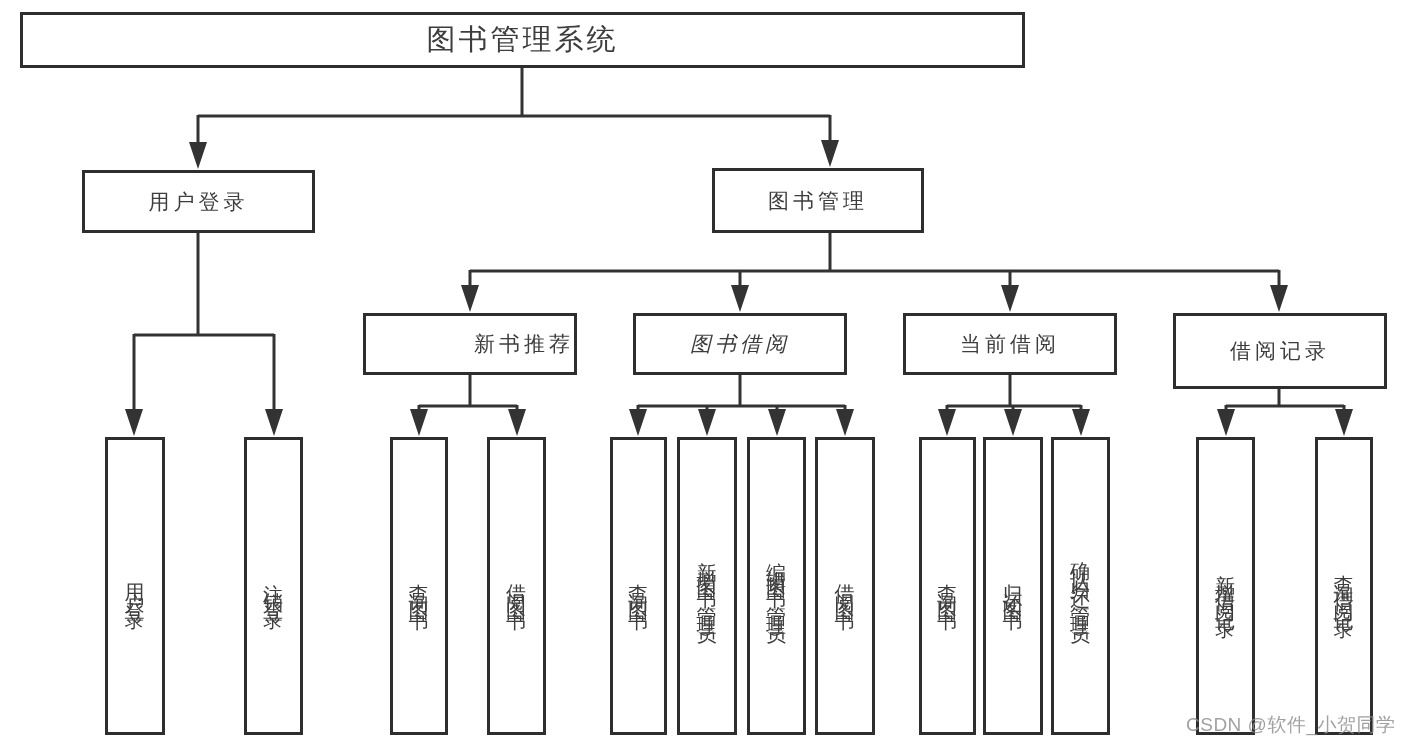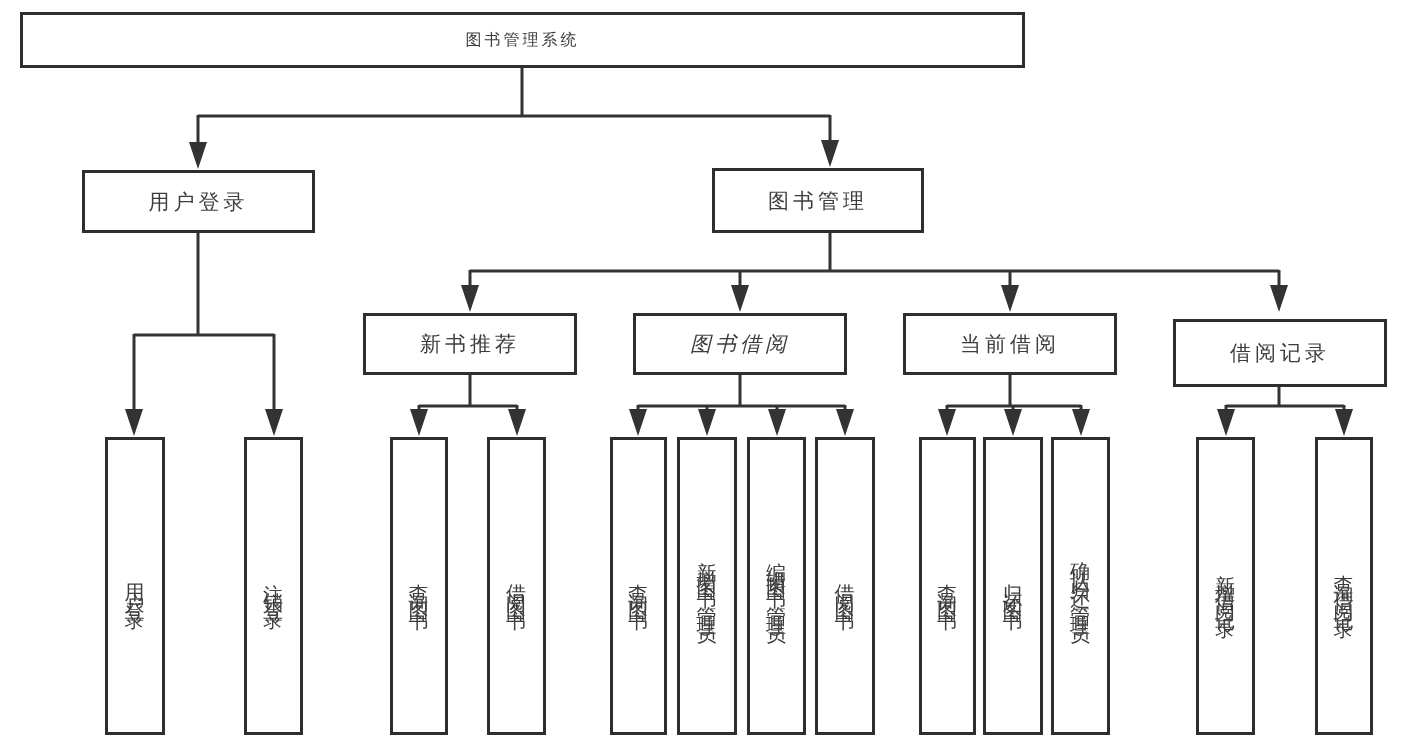--- a/index.html
+++ b/index.html
@@ -25,21 +25,21 @@
     background: #ffffff;
     border: 3px solid #2e2e2e;
     display: flex;
     align-items: center;
     justify-content: center;
     color: #3d3d3d;
     z-index: 2;
   }
 
   .hbox { font-size: 21px; letter-spacing: 4px; }
-  .hbox.root { font-size: 16px; letter-spacing: 3px; }
+  .hbox.root { font-size: 29px; letter-spacing: 3px; }
 
   .vbox .vtext {
     writing-mode: vertical-rl;
     text-orientation: mixed;
     font-size: 20px;
     letter-spacing: 9px;
     line-height: 1.1;
     white-space: nowrap;
   }
 
@@ -130,30 +130,30 @@
     <span>图书管理系统</span>
   </div>
 
   <div class="node hbox" style="left:82px; top:170px; width:233px; height:63px;">
     <span>用户登录</span>
   </div>
   <div class="node hbox" style="left:712px; top:168px; width:212px; height:65px;">
     <span>图书管理</span>
   </div>
 
-  <div class="node hbox" style="left:363px; top:313px; width:214px; height:62px;">
+  <div class="node hbox" style="left:363px; top:313px; width:214px; height:62px;justify-content:flex-end;">
     <span>新书推荐</span>
   </div>
   <div class="node hbox" style="left:633px; top:313px; width:214px; height:62px;font-style:italic;">
     <span>图书借阅</span>
   </div>
   <div class="node hbox" style="left:903px; top:313px; width:214px; height:62px;">
     <span>当前借阅</span>
   </div>
-  <div class="node hbox" style="left:1173px; top:313px; width:214px; height:68px;margin-top:6px;">
+  <div class="node hbox" style="left:1173px; top:313px; width:214px; height:76px;">
     <span>借阅记录</span>
   </div>
 
   <div class="node vbox" style="left:105px; top:437px; width:60px; height:298px;">
     <span class="vtext">用户登录</span>
   </div>
   <div class="node vbox" style="left:244px; top:437px; width:59px; height:298px;">
     <span class="vtext">注销登录</span>
   </div>
 
@@ -187,14 +187,15 @@
     <span class="vtext">确认归还（管理员）</span>
   </div>
 
   <div class="node vbox" style="left:1196px; top:437px; width:59px; height:298px;">
     <span class="vtext">新增借阅记录</span>
   </div>
   <div class="node vbox" style="left:1315px; top:437px; width:58px; height:298px;">
     <span class="vtext">查询借阅记录</span>
   </div>
 
+  <div class="watermark">CSDN @软件_小贺同学</div>
 
 </div>
 
 </body></html>

